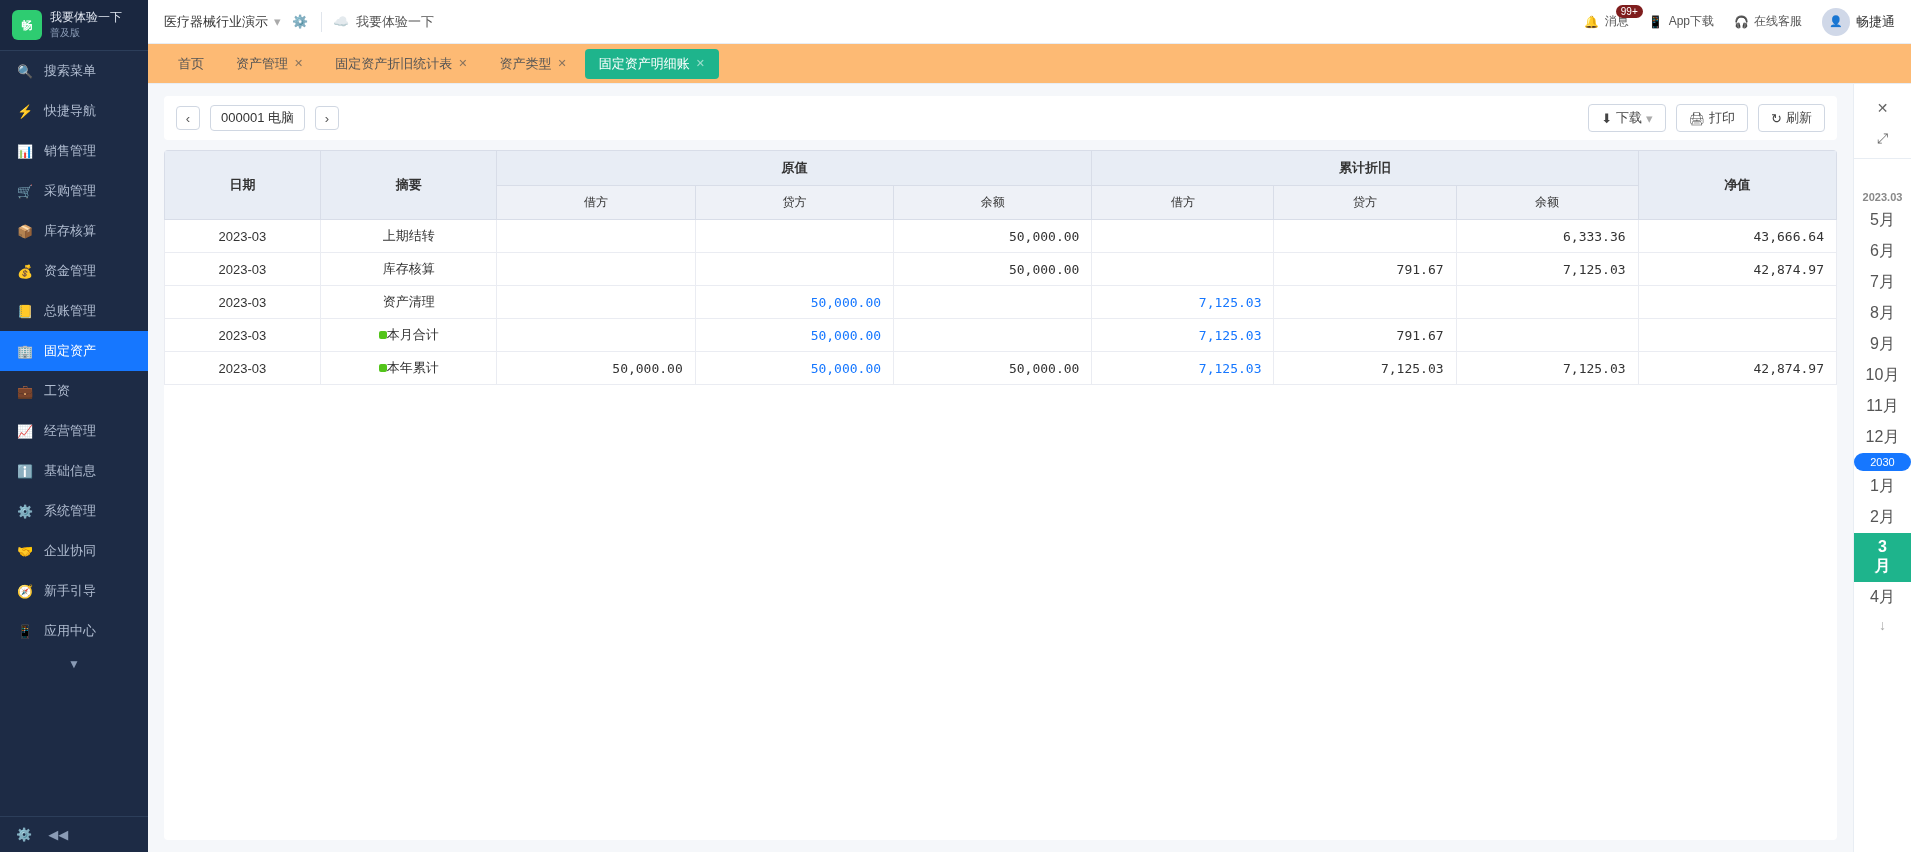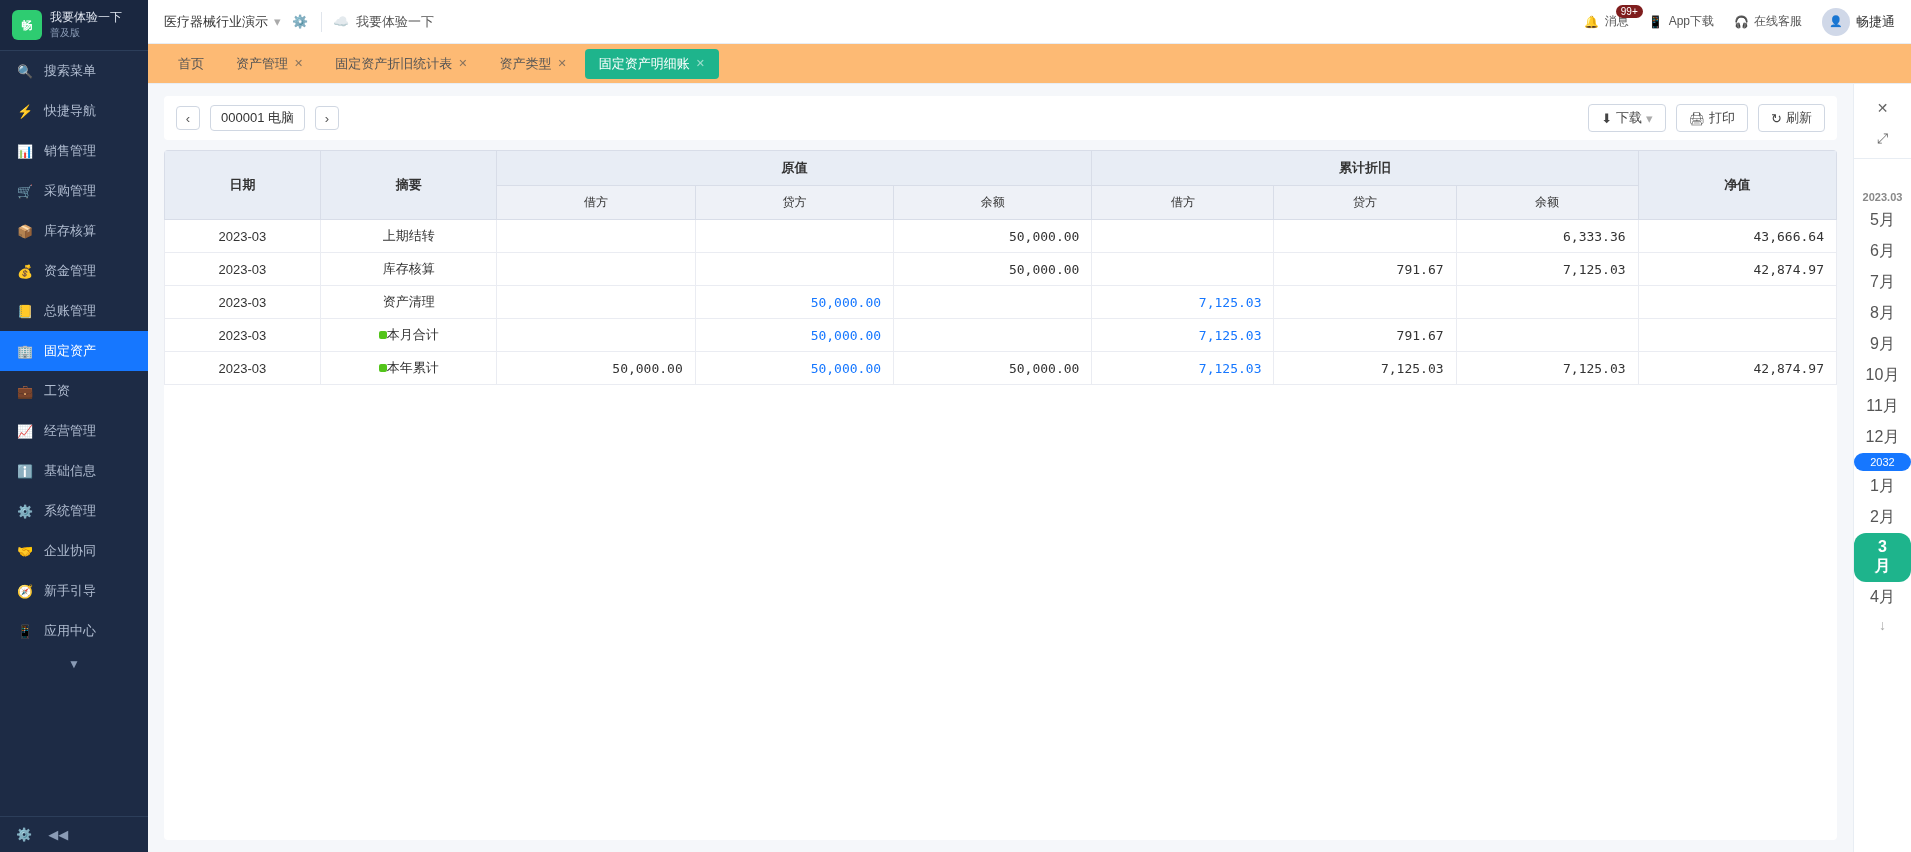--- a/index.html
+++ b/index.html
@@ -233,21 +233,21 @@
     .timeline-year {
       font-size: 11px; color: #888; padding: 4px 0 2px 0;
       text-align: center; font-weight: bold; margin-top: 28px;
     }
     .timeline-month {
       font-size: 16px; color: #555;
       padding: 5px 0; cursor: pointer; text-align: center;
       width: 100%; display: block;
     }
     .timeline-month.active {
-      background: #1eb48c; color: #fff; border-radius: 12px;
+      background: #1eb48c; color: #fff; border-radius: 0;
       padding: 5px 18px; font-weight: bold;
     }
     .timeline-month.current-year-label {
       background: #1677ff; color: #fff; border-radius: 12px;
       font-size: 11px; padding: 3px 6px;
     }
     .timeline-down-icon {
       cursor: pointer; color: #aaa; font-size: 14px; padding: 4px 0;
     }
   </style>
@@ -505,21 +505,21 @@
 
       <span class="timeline-month">5月</span>
       <span class="timeline-month">6月</span>
       <span class="timeline-month">7月</span>
       <span class="timeline-month">8月</span>
       <span class="timeline-month">9月</span>
       <span class="timeline-month">10月</span>
       <span class="timeline-month">11月</span>
       <span class="timeline-month">12月</span>
 
-      <span class="timeline-month current-year-label">2032</span>
+      <span class="timeline-month current-year-label">2030</span>
       <span class="timeline-month">1月</span>
       <span class="timeline-month">2月</span>
       <span class="timeline-month active">3月</span>
       <span class="timeline-month">4月</span>
       <div class="timeline-down-icon">↓</div>
     </div>
   </div>
 </div>
 
 </body></html>

